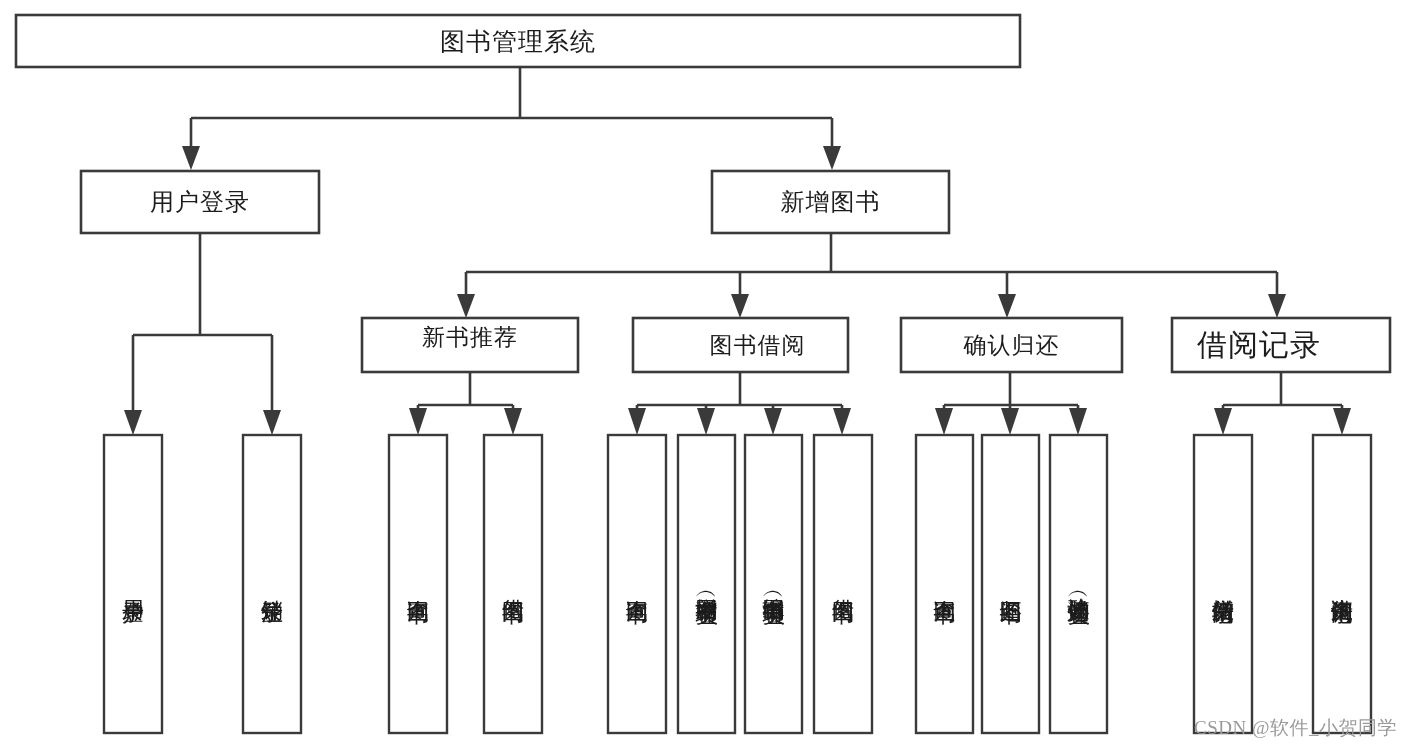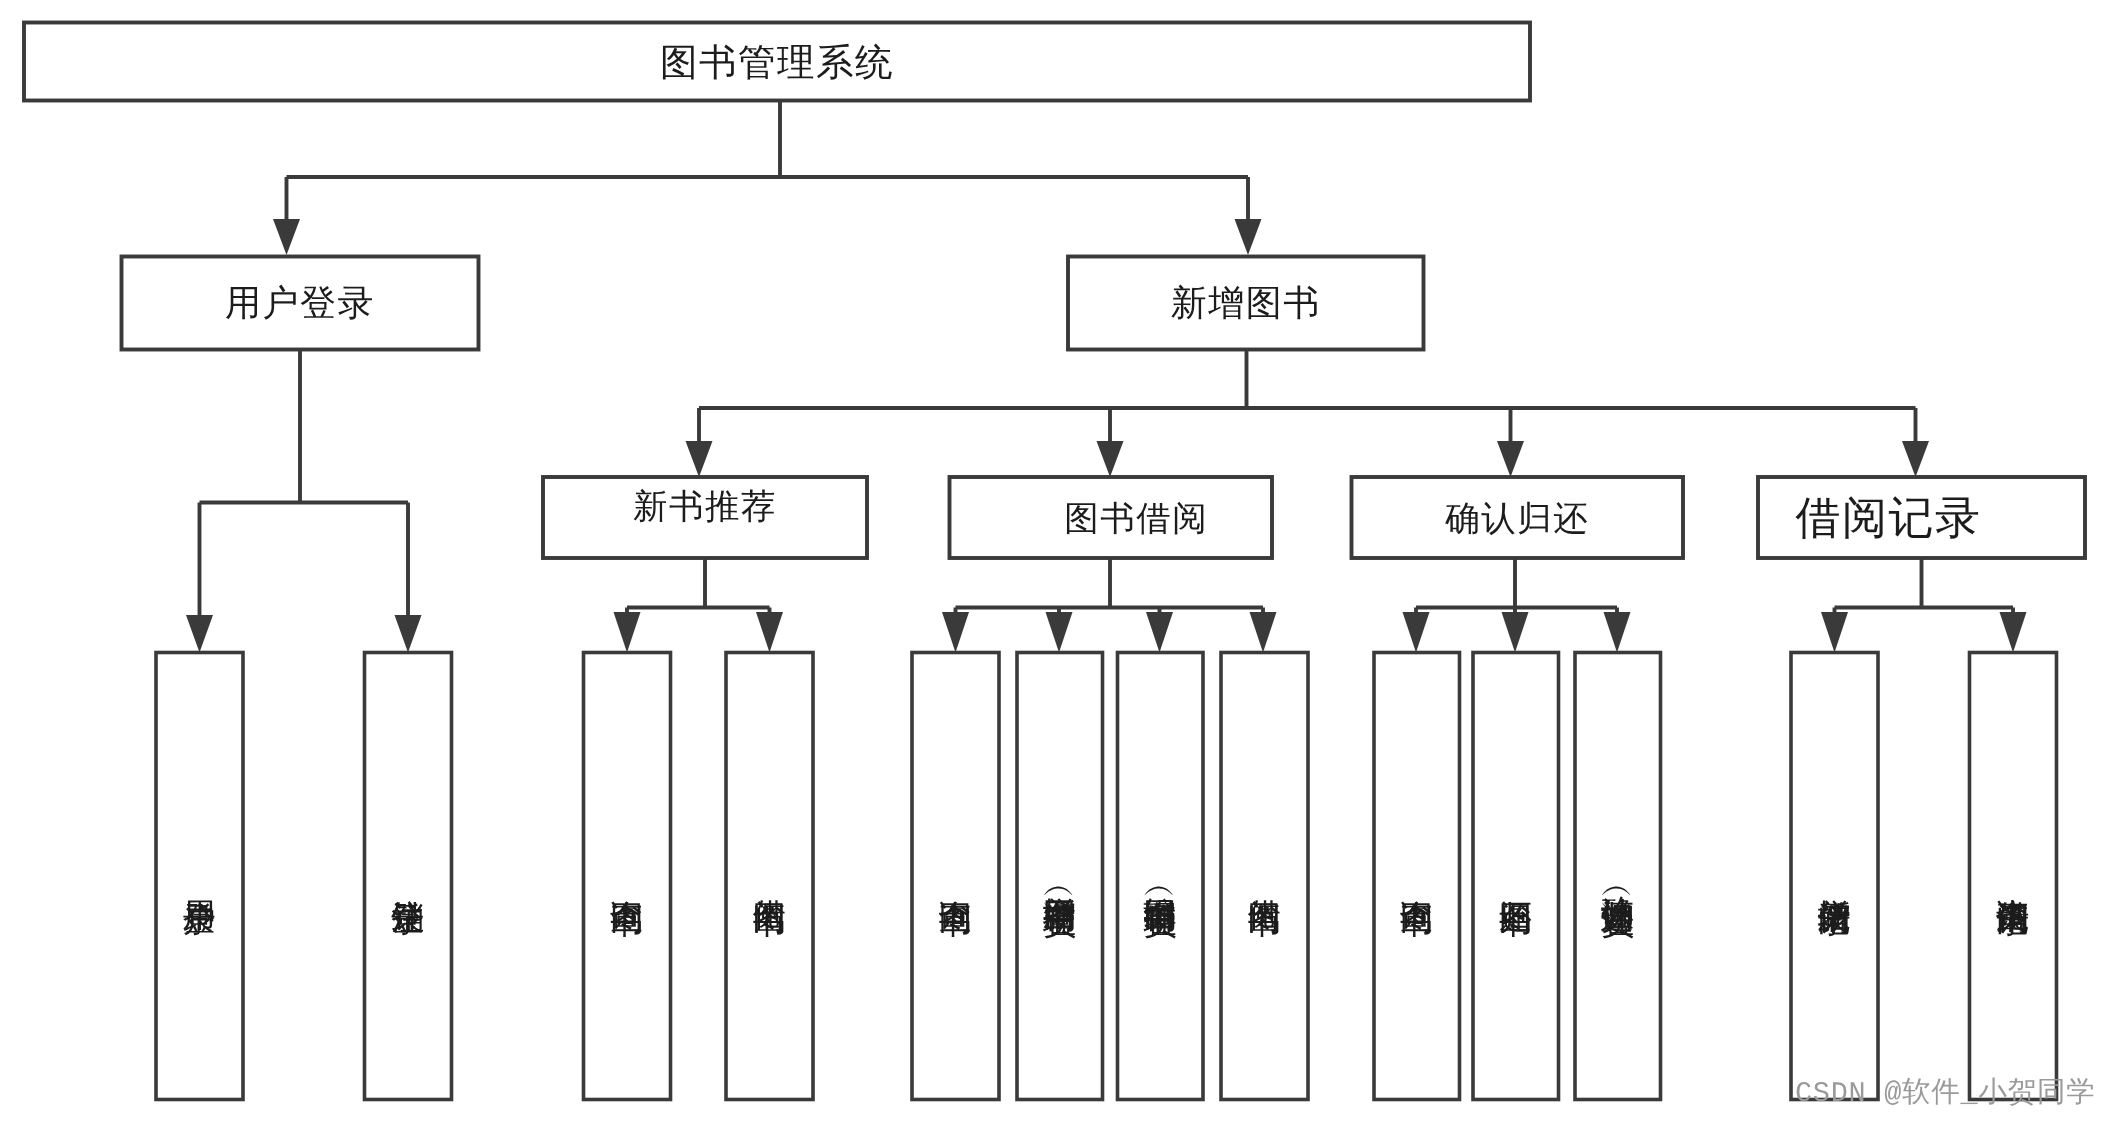--- a/index.html
+++ b/index.html
@@ -70,21 +70,21 @@
     align-items: center;
     justify-content: center;
     white-space: nowrap;
     pointer-events: none;
     letter-spacing: 1px;
   }
   #watermark {
     position: absolute;
     right: 8px;
     bottom: 6px;
-    font-family: Liberation Mono, monospace;
+    font-family: Liberation Serif, serif;
     font-size: 19px;
     color: #9a9a9a;
     letter-spacing: 0.5px;
     white-space: nowrap;
     margin-left: 47px;
   }
 </style>
 </head>
 <body>
 

